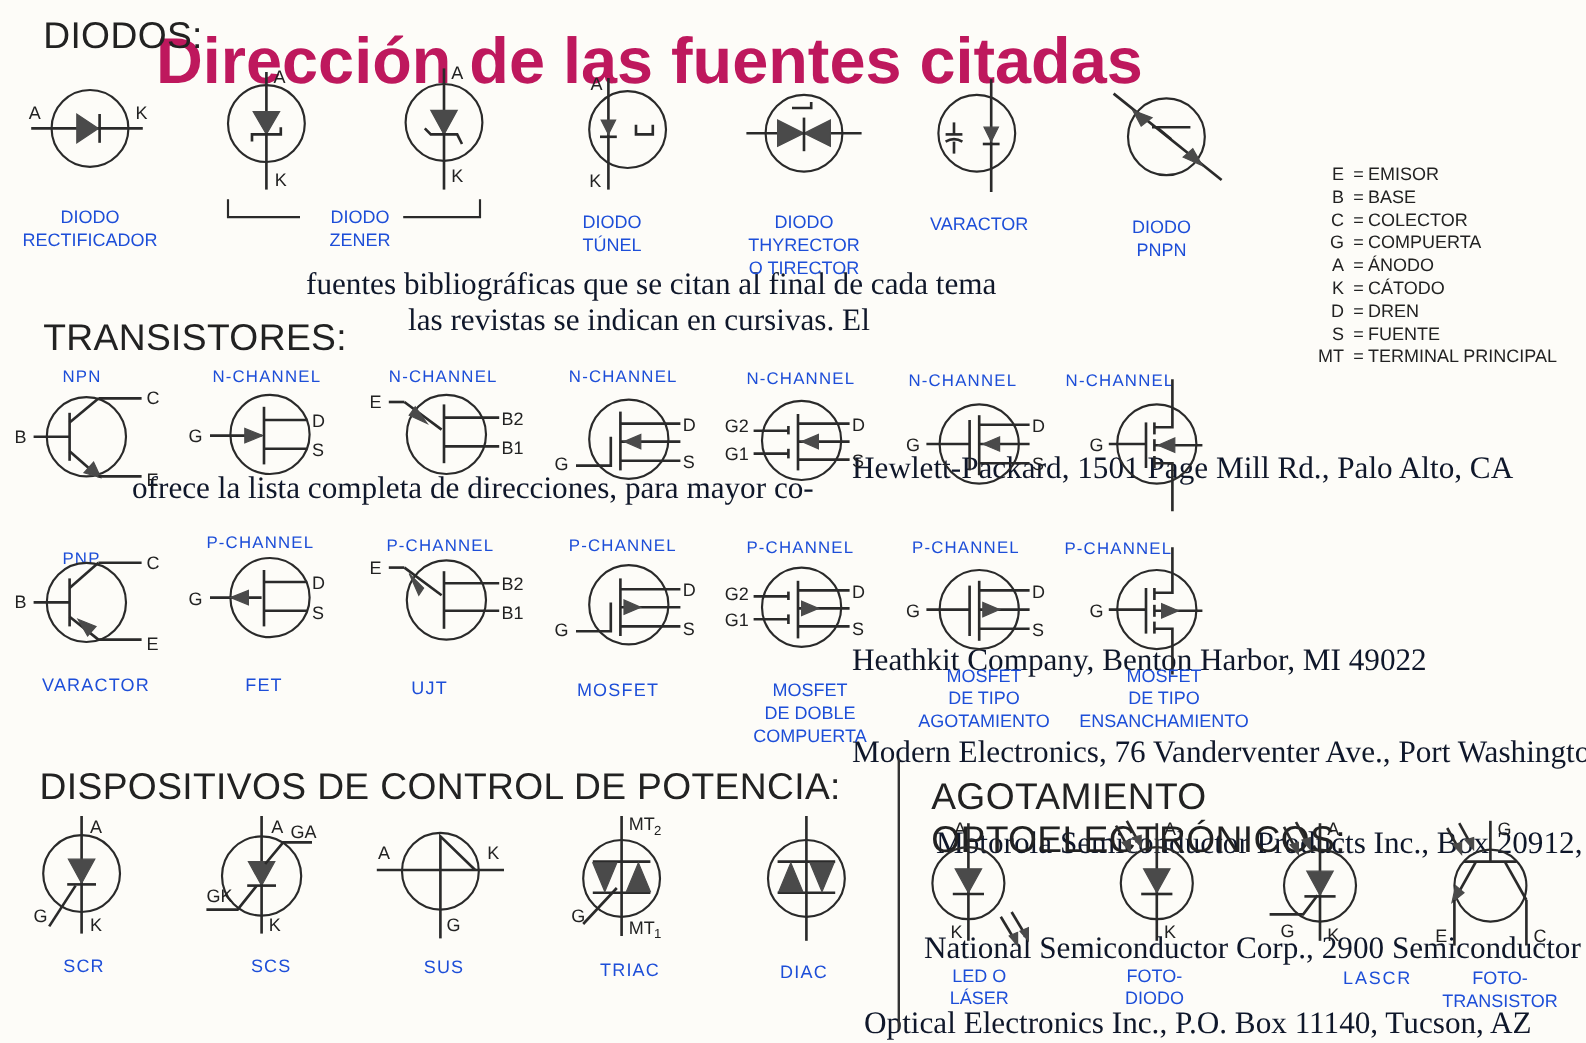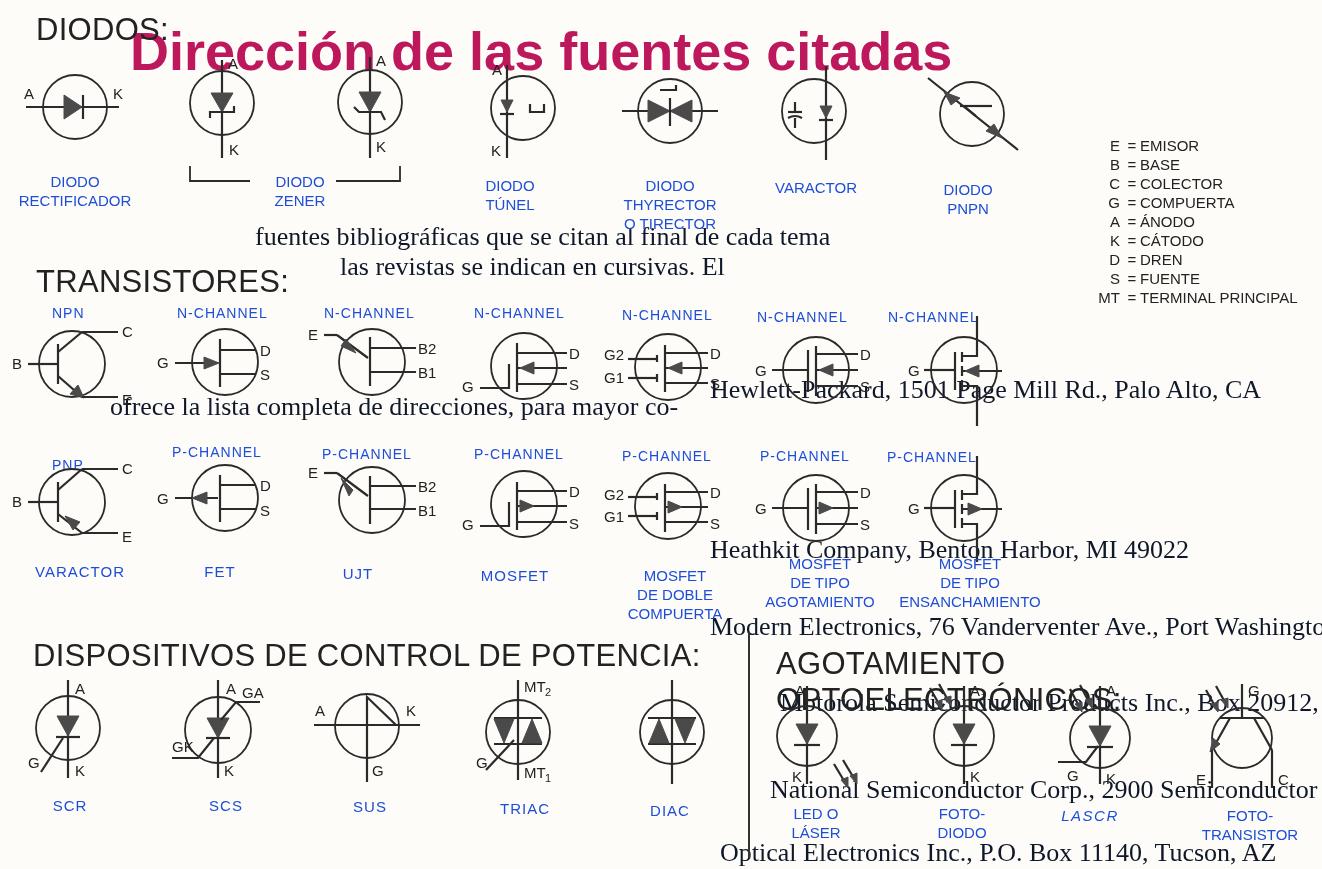--- a/index.html
+++ b/index.html
@@ -522,21 +522,21 @@
   <line class="s" x1="49" y1="63" x2="75" y2="63"></line>
   <polyline class="s" points="60,62 48,78 20,78"></polyline>
   <line class="s" x1="32" y1="5" x2="42" y2="24"></line>
   <polygon class="f" points="44,28 37,20 44,18"></polygon>
   <line class="s" x1="42" y1="1" x2="52" y2="20"></line>
   <polygon class="f" points="54,24 47,16 54,14"></polygon>
   <text x="68" y="12">A</text>
     <text x="29" y="97">G</text>
     <text x="68" y="100">K</text>
 </svg>
-<div class="lbl" style="left:1050px;top:806px;width:80px;letter-spacing:1.5px;font-style:italic;">
+<div class="lbl" style="left:1108px;top:806px;width:80px;letter-spacing:1.5px;">
   <div>LASCR</div>
 </div>
 
 <svg class="sym" style="left:1180px;top:680px;" width="130" height="120">
   <circle class="c" cx="62" cy="58" r="30"></circle>
   <line class="s" x1="62" y1="4" x2="62" y2="38"></line>
   <line class="s" x1="40" y1="38" x2="84" y2="38"></line>
   <line class="s" x1="50" y1="38" x2="32" y2="70"></line>
   <polygon class="f" points="30,72 33,58 40,64"></polygon>
   <line class="s" x1="74" y1="38" x2="92" y2="70"></line>

